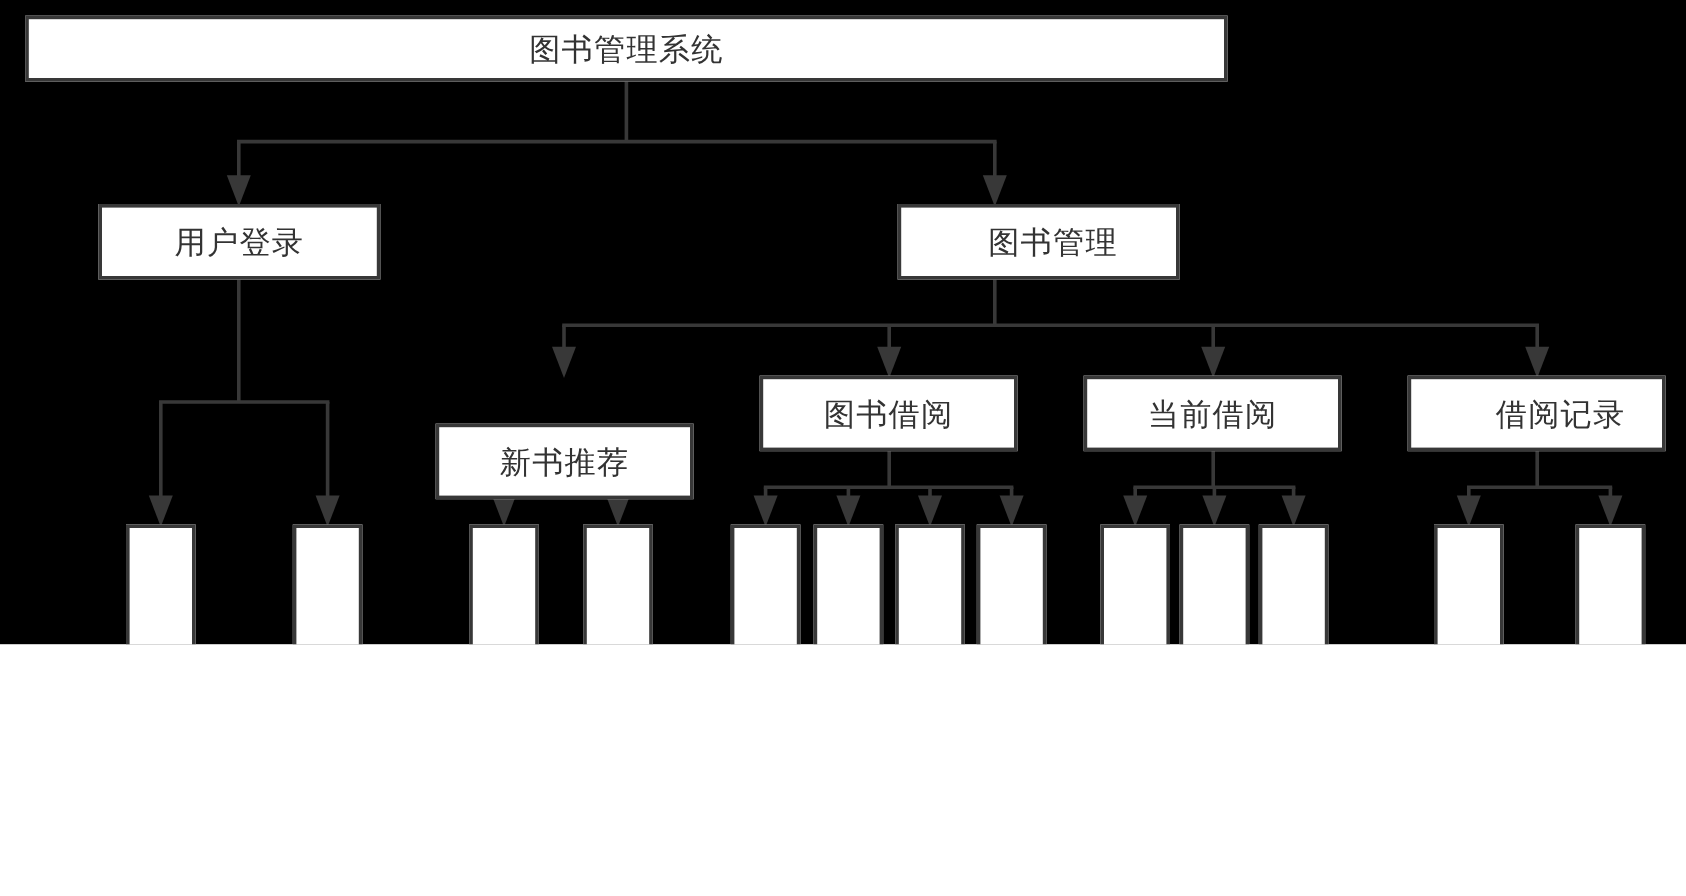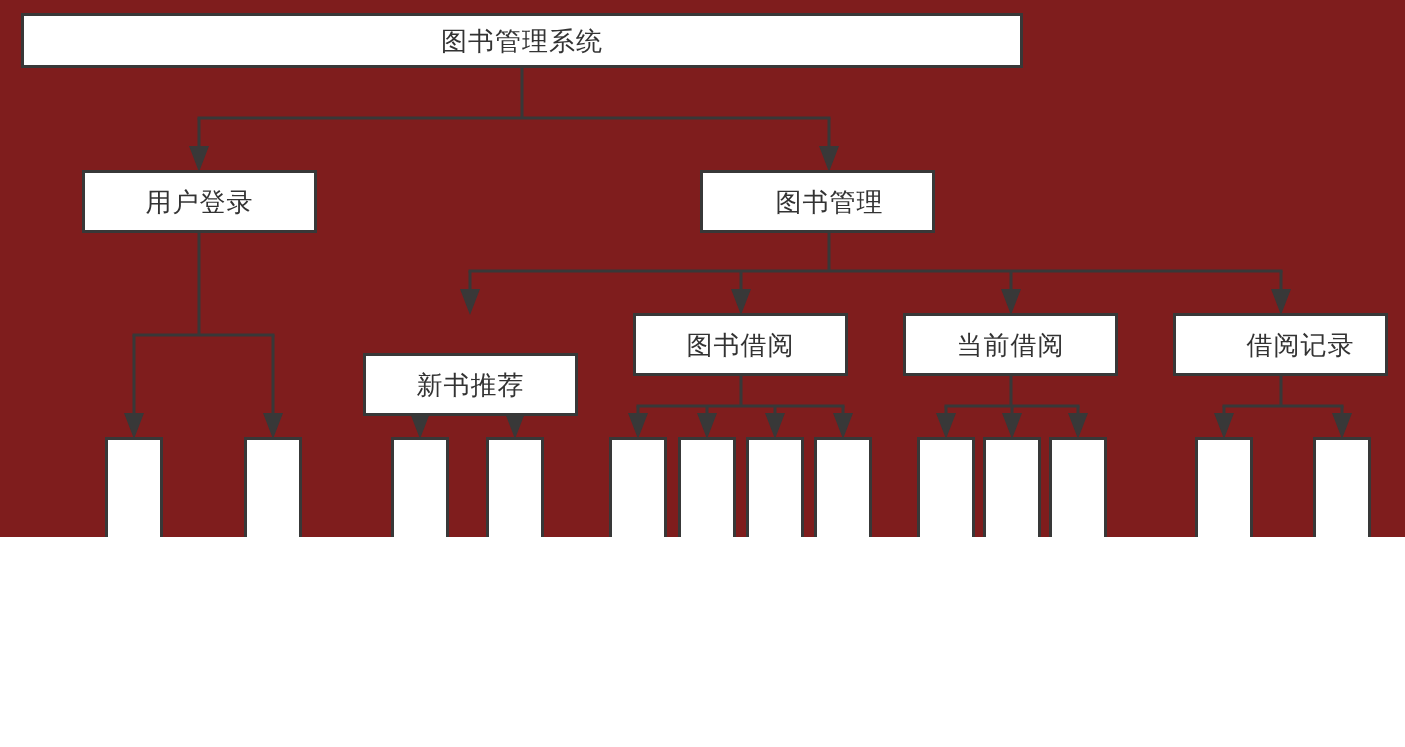--- a/index.html
+++ b/index.html
@@ -1,19 +1,19 @@
 <!DOCTYPE html>
 <html><head>
 <meta charset="utf-8">
 <style>
   html,body { margin:0; padding:0; background:#ffffff; }
   #canvas {
     position:relative;
     width:1405px; height:537px;
-    background:#7f1d1d;
+    background:#000000;
     font-family:"Liberation Sans", sans-serif;
     overflow:hidden;
   }
   #connectors { position:absolute; left:0; top:0; z-index:1; }
   .box {
     position:absolute;
     box-sizing:border-box;
     border:3px solid #383838;
     background:#ffffff;
     display:flex;
@@ -108,21 +108,21 @@
       <polygon points="1332,413 1352,413 1342,439" fill="#383838"></polygon>
     </svg>
 
   <div class="box" style="left:21px;top:13px;width:1002px;height:55px;">
     <span class="hlbl">图书管理系统</span>
   </div>
 
   <div class="box" style="left:82px;top:170px;width:235px;height:63px;">
     <span class="hlbl">用户登录</span>
   </div>
-  <div class="box" style="left:700px;top:170px;width:235px;height:63px;padding-left:24px;">
+  <div class="box" style="left:748px;top:170px;width:235px;height:63px;padding-left:24px;">
     <span class="hlbl">图书管理</span>
   </div>
 
   <div class="box" style="left:363px;top:313px;width:215px;height:63px;margin-top:40px;">
     <span class="hlbl">新书推荐</span>
   </div>
   <div class="box" style="left:903px;top:313px;width:215px;height:63px;">
     <span class="hlbl">当前借阅</span>
   </div>
   <div class="box" style="left:633px;top:313px;width:215px;height:63px;">

